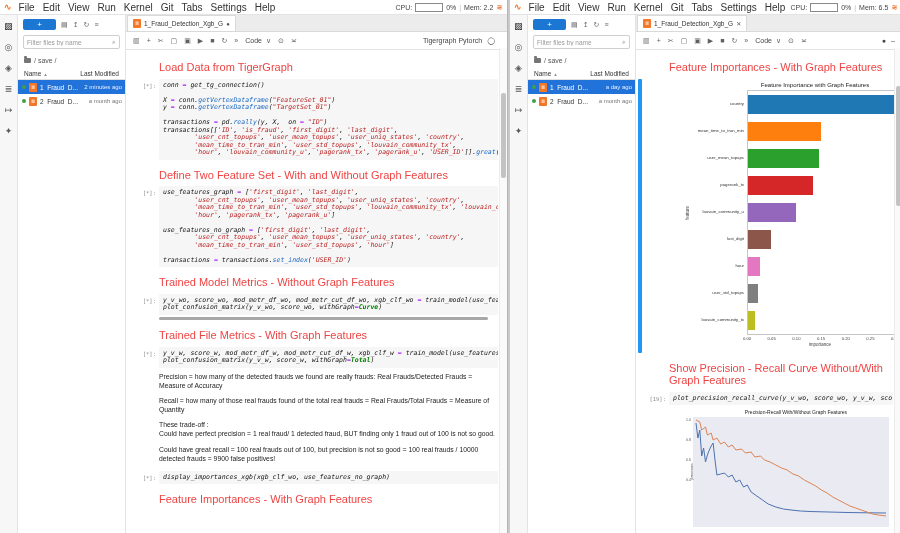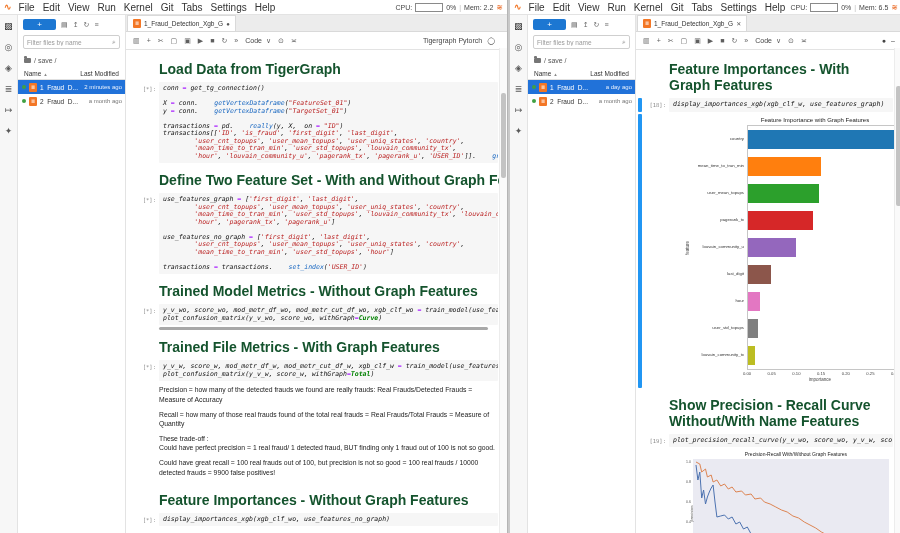--- a/index.html
+++ b/index.html
@@ -57,29 +57,29 @@
 
   .nbcontent{flex:1;overflow:hidden;padding:4px 9px 0 2px;background:#fff;}
   .cell{display:flex;margin-bottom:2px;}
   .collapser{width:4px;flex:none;margin-right:2px;border-radius:1px;}
   .collapser.on{background:#2196f3;}
   .prompt{width:22px;flex:none;text-align:right;padding-right:3px;font-family:"DejaVu Sans Mono",monospace;font-size:5.5px;color:#8a8a8a;padding-top:4px;}
   .cellbody{flex:1;min-width:0;}
   .codearea{background:#f6f6f6;border-radius:1px;padding:3px 4px;font-family:"DejaVu Sans Mono",monospace;
             font-size:6.5px;line-height:7.5px;color:#111;white-space:pre;overflow:hidden;font-style:italic;}
   .hscroll{height:3px;background:#a8a8a8;border-radius:2px;margin-top:2px;width:97%;}
-  .md h2{font-size:14px;font-weight:700;color:#14532d;margin:7px 0 3px;line-height:1.15;}
+  .md h2{font-size:11px;font-weight:400;color:#ef4444;margin:7px 0 3px;line-height:1.15;}
   .win-left .md h2{white-space:nowrap;}
   .mdtext{padding-top:2px;}
   .mdtext p{font-size:6.8px;color:#222;line-height:1.35;margin:0 0 6px;white-space:pre-line;}
   .tok-str{color:#ba2121;}
   .tok-kw{color:#008000;font-weight:700;}
   .tok-num{color:#008000;}
   .tok-op{color:#aa22ff;}
-  .tok-fn{color:#1565c0;margin-left:16px;}
+  .tok-fn{color:#1565c0;}
 
   .vscroll{position:absolute;top:33px;right:0;bottom:0;width:7px;background:#fafafa;border-left:1px solid #ececec;}
   .vthumb{position:absolute;left:1px;width:5px;background:#c3c3c3;border-radius:2px;}
 
   
   .mpl{margin:3px 0 6px 16px;}
   .mpl-title{font-size:6px;color:#222;text-align:center;margin:0 0 2px 40px;width:180px;}
   .bar-flex{display:flex;align-items:stretch;}
   .bar-ylab{writing-mode:vertical-rl;transform:rotate(180deg);font-size:4.5px;color:#444;width:7px;text-align:center;flex:none;}
   .bar-labels{display:flex;flex-direction:column;width:55px;flex:none;}
@@ -279,27 +279,20 @@
             </div>
             <div class="cell md">
               <div class="collapser"></div>
               <div class="prompt"></div>
               <div class="cellbody mdtext">
                 <p>Precision = how many of the detected frauds we found are really frauds: Real Frauds/Detected Frauds = Measure of Accuracy</p>
                 <p>Recall = how many of those real frauds found of the total real frauds = Real Frauds/Total Frauds = Measure of Quantity</p>
                 <p>These trade-off :
 Could have perfect precision = 1 real fraud/ 1 detected fraud, BUT finding only 1 fraud out of 100 is not so good.</p>
                 <p>Could have great recall = 100 real frauds out of 100, but precision is not so good = 100 real frauds / 10000 detected frauds = 9900 false positives!</p>
-              </div>
-            </div>
-            <div class="cell md">
-              <div class="collapser"></div>
-              <div class="prompt"></div>
-              <div class="cellbody">
-                <h2>Feature Importances - Without Graph Features</h2>
               </div>
             </div>
             <div class="cell code">
               <div class="collapser"></div>
               <div class="prompt">[*]:</div>
               <div class="cellbody">
                 <div class="codearea">display_importances_xgb(xgb_clf_wo, use_features_no_graph)</div>
               </div>
             </div>
             <div class="cell md">
@@ -413,27 +406,20 @@
             </div>
           </div>
           <div class="nbcontent">
             <div class="cell md">
               <div class="collapser"></div>
               <div class="prompt"></div>
               <div class="cellbody">
                 <h2>Feature Importances - With Graph Features</h2>
               </div>
             </div>
-            <div class="cell code">
-              <div class="collapser on"></div>
-              <div class="prompt">[18]:</div>
-              <div class="cellbody">
-                <div class="codearea">display_importances_xgb(xgb_clf_w, use_features_graph)</div>
-              </div>
-            </div>
             <div class="cell chart">
               <div class="collapser on"></div>
               <div class="prompt"></div>
               <div class="cellbody">
                 <div class="mpl">
                   <div class="mpl-title">Feature Importance with Graph Features</div>
                   <div class="bar-flex">
                     <div class="bar-ylab">feature</div>
                     <div class="bar-labels">
                       <div class="bar-label">country</div>
@@ -492,21 +478,21 @@
                     <div style="width: 62px; flex: 0 0 auto;"></div>
                     <div class="bar-xlabel">importance</div>
                   </div>
                 </div>
               </div>
             </div>
             <div class="cell md">
               <div class="collapser"></div>
               <div class="prompt"></div>
               <div class="cellbody">
-                <h2>Show Precision - Recall Curve Without/With Name Features</h2>
+                <h2>Show Precision - Recall Curve Without/With Graph Features</h2>
               </div>
             </div>
             <div class="cell code">
               <div class="collapser"></div>
               <div class="prompt">[19]:</div>
               <div class="cellbody">
                 <div class="codearea">plot_precision_recall_curve(y_v_wo, score_wo, y_v_w, score_w)</div>
               </div>
             </div>
             <div class="cell chart">

